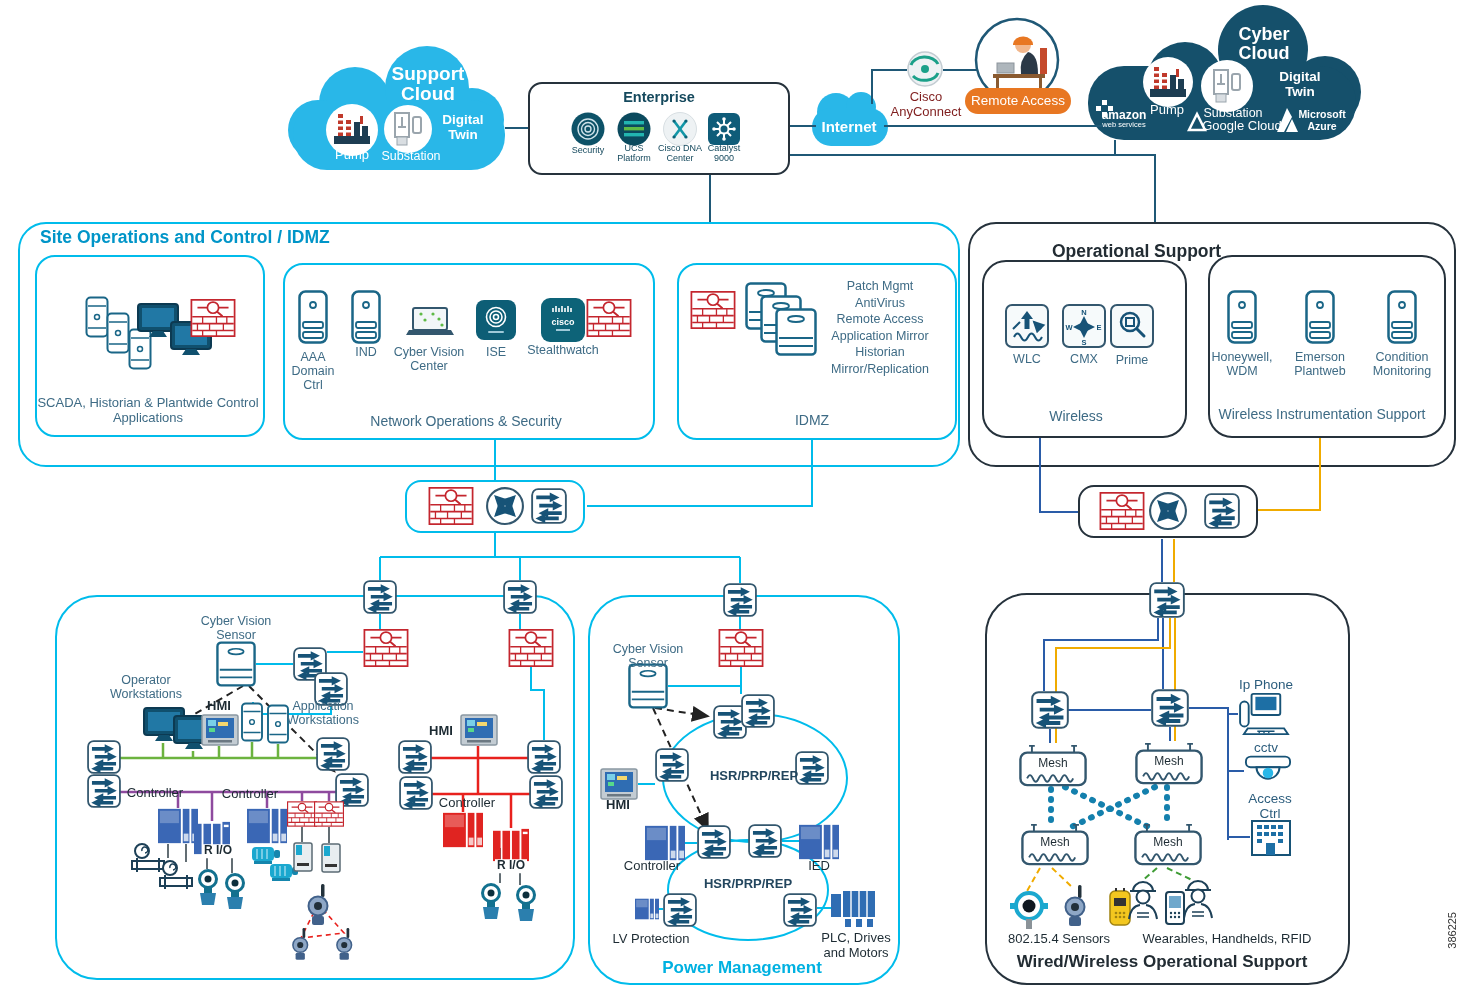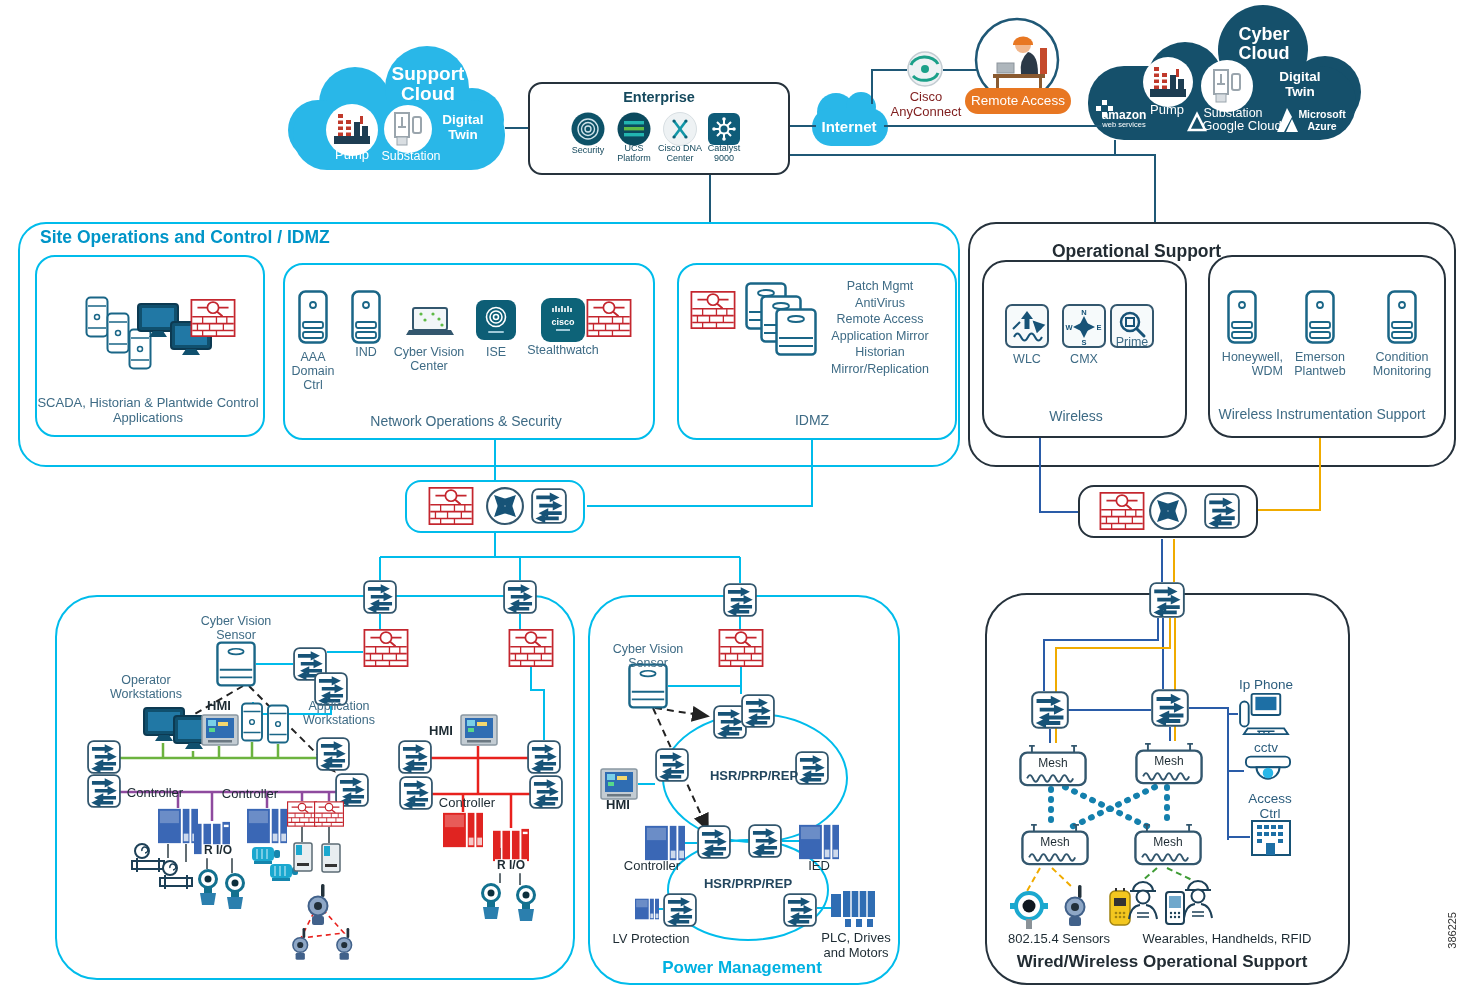--- a/index.html
+++ b/index.html
@@ -663,31 +663,31 @@
   <div class="lbl svc" style="left:880px;top:303px;">AntiVirus</div>
   <div class="lbl svc" style="left:880px;top:319px;">Remote Access</div>
   <div class="lbl svc" style="left:880px;top:336px;">Application Mirror</div>
   <div class="lbl svc" style="left:880px;top:352px;">Historian</div>
   <div class="lbl svc" style="left:880px;top:369px;">Mirror/Replication</div>
   <div class="lbl" style="left:812px;top:421px;font-size:14px;">IDMZ</div>
 
   <div class="lbl t-dark t-dark-l" style="left:1004px;top:252px;margin-left:48px;">Operational Support</div>
   <div class="lbl" style="left:1027px;top:359px;">WLC</div>
   <div class="lbl" style="left:1084px;top:359px;">CMX</div>
-  <div class="lbl" style="left:1132px;top:342px;">Prime</div>
+  <div class="lbl" style="left:1132px;top:360px;">Prime</div>
   <div class="lbl" style="left:1076px;top:417px;font-size:14px;">Wireless</div>
-  <div class="lbl wrap" style="left:1242px;top:364px;width:82px;text-align:right;">Honeywell, WDM</div>
+  <div class="lbl wrap" style="left:1242px;top:364px;width:82px;">Honeywell, WDM</div>
   <div class="lbl wrap" style="left:1320px;top:364px;width:80px;">Emerson Plantweb</div>
   <div class="lbl wrap" style="left:1402px;top:364px;width:88px;">Condition Monitoring</div>
   <div class="lbl wrap" style="left:1322px;top:415px;width:210px;font-size:14px;">Wireless Instrumentation Support</div>
 
   <div class="lbl wrap" style="left:236px;top:628px;width:104px;">Cyber Vision Sensor</div>
   <div class="lbl wrap" style="left:146px;top:687px;width:112px;">Operator Workstations</div>
   <div class="lbl dk" style="left:219px;top:706px;font-weight:700;">HMI</div>
-  <div class="lbl wrap" style="left:339px;top:713px;width:120px;text-align:center;">Application Workstations</div>
+  <div class="lbl wrap" style="left:323px;top:713px;width:120px;text-align:center;">Application Workstations</div>
   <div class="lbl dk" style="left:155px;top:793px;">Controller</div>
   <div class="lbl dk" style="left:250px;top:794px;">Controller</div>
   <div class="lbl dk" style="left:218px;top:851px;background:#fff;padding:0 2px;font-weight:700;font-size:12px;">R I/O</div>
   <div class="lbl dk" style="left:441px;top:731px;font-weight:700;">HMI</div>
   <div class="lbl dk" style="left:467px;top:803px;">Controller</div>
   <div class="lbl dk" style="left:511px;top:866px;background:#fff;padding:0 2px;font-weight:700;font-size:12px;">R I/O</div>
 
   <div class="lbl wrap" style="left:648px;top:656px;width:104px;">Cyber Vision Sensor</div>
   <div class="lbl dk" style="left:618px;top:805px;font-weight:700;">HMI</div>
   <div class="lbl hsr" style="left:754px;top:776px;">HSR/PRP/REP</div>

